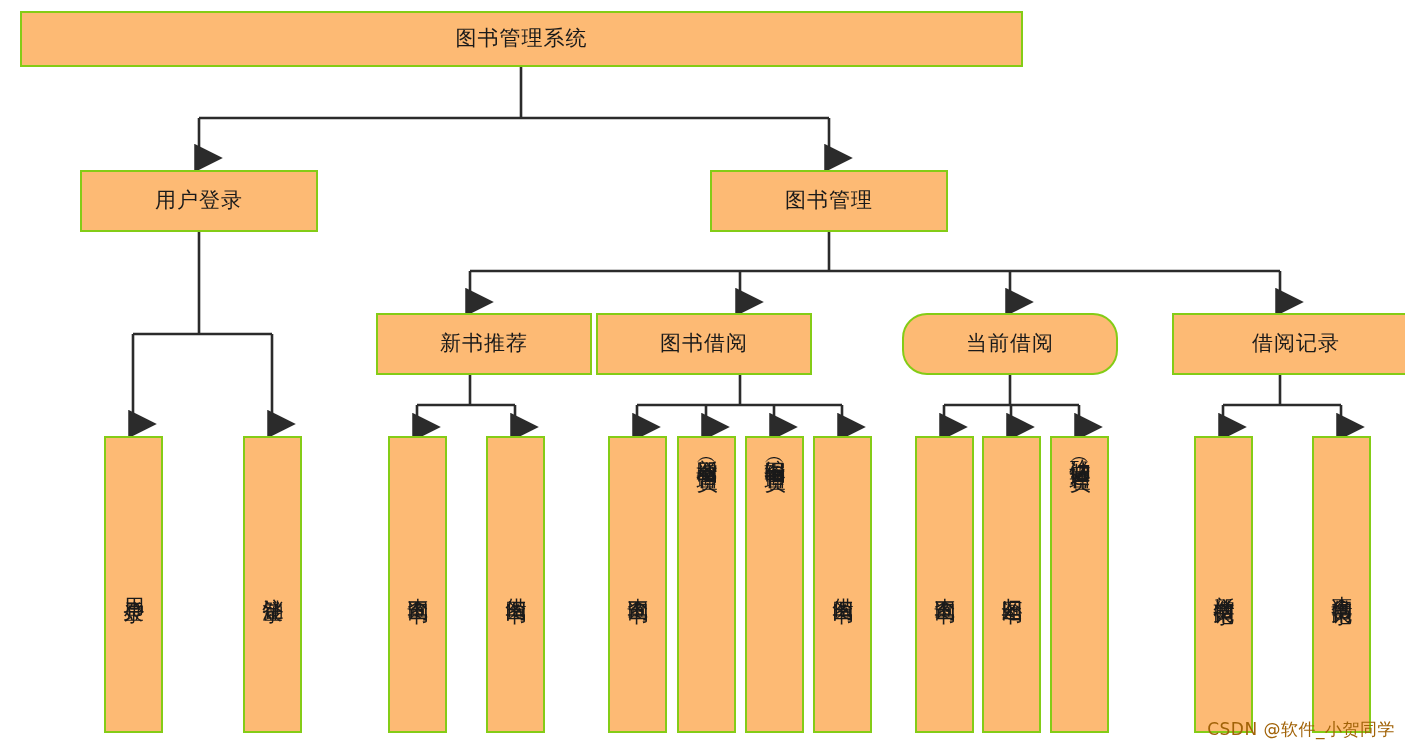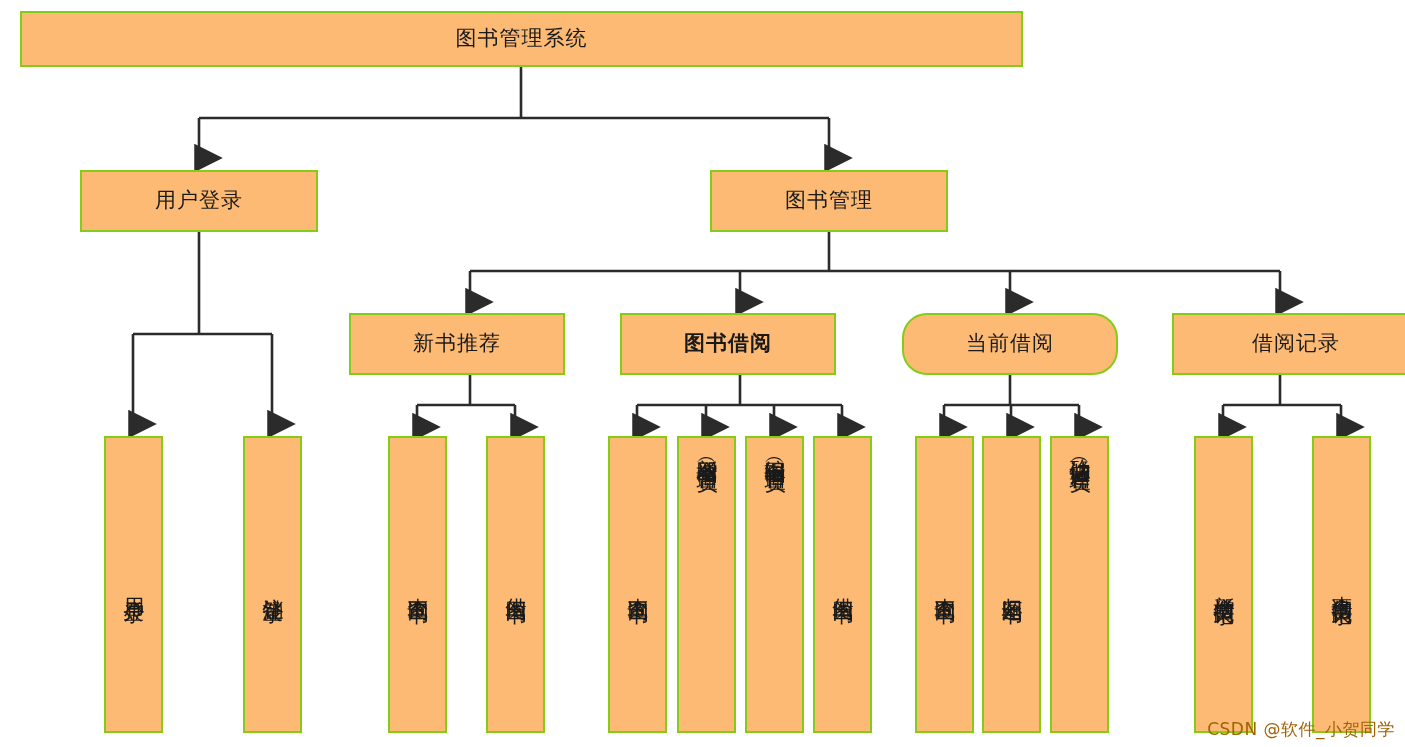--- a/index.html
+++ b/index.html
@@ -119,22 +119,22 @@
       <path d="M 1223 405 L 1223 427" marker-end="url(#arrow)"></path>
       <path d="M 1341 405 L 1341 427" marker-end="url(#arrow)"></path>
     </g>
   </svg>
 
   <div class="node node-h" style="left:20px; top:11px; width:1003px; height:56px;">图书管理系统</div>
 
   <div class="node node-h" style="left:80px; top:170px; width:238px; height:62px;">用户登录</div>
   <div class="node node-h" style="left:710px; top:170px; width:238px; height:62px;">图书管理</div>
 
-  <div class="node node-h" style="left:349px; top:313px; width:216px; height:62px;">新书推荐</div>
-  <div class="node node-h" style="left:620px; top:313px; width:216px; height:62px;font-weight:bold;">图书借阅</div>
+  <div class="node node-h" style="left:376px; top:313px; width:216px; height:62px;">新书推荐</div>
+  <div class="node node-h" style="left:596px; top:313px; width:216px; height:62px;">图书借阅</div>
   <div class="node node-h" style="left:902px; top:313px; width:216px; height:62px;border-radius:25px;">当前借阅</div>
   <div class="node node-h" style="left:1172px; top:313px; width:248px; height:62px;">借阅记录</div>
 
   <div class="node node-v" style="left:104px; top:436px; width:59px; height:297px;">用户登录</div>
   <div class="node node-v" style="left:243px; top:436px; width:59px; height:297px;">注销登录</div>
 
   <div class="node node-v" style="left:388px; top:436px; width:59px; height:297px;">查询图书</div>
   <div class="node node-v" style="left:486px; top:436px; width:59px; height:297px;">借阅图书</div>
 
   <div class="node node-v" style="left:608px; top:436px; width:59px; height:297px;">查询图书</div>

